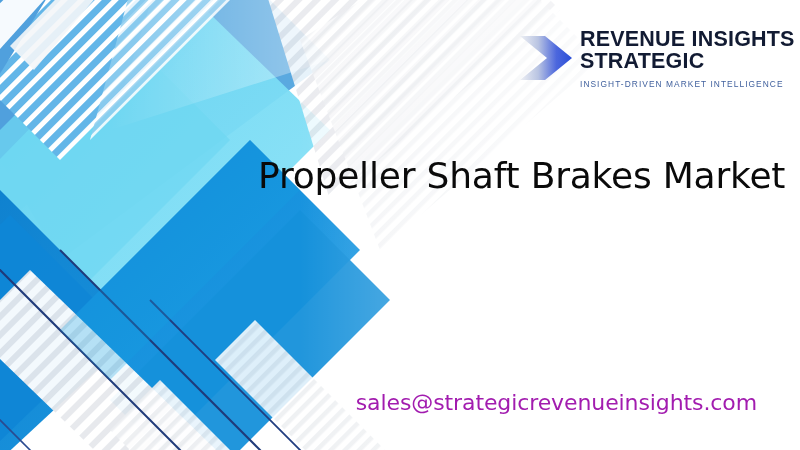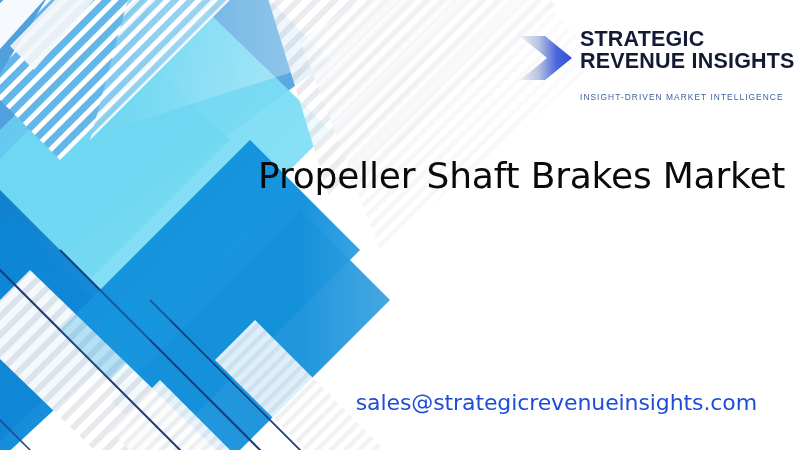--- a/index.html
+++ b/index.html
@@ -47,21 +47,21 @@
   
   .email {
     position: absolute;
     left: 0px;
     top: 390px;
     width: 757px;
     text-align: right;
     font-family: "DejaVu Sans", sans-serif;
     font-size: 22px;
     font-weight: 400;
-    color: #1d4ed8;
+    color: #a21caf;
     letter-spacing: -0.1px;
     white-space: nowrap;
   }
 
   
   .logo {
     position: absolute;
     left: 518px;
     top: 28px;
     width: 240px;
@@ -83,21 +83,21 @@
   .logo-line {
     font-family: "Liberation Sans", sans-serif;
     font-weight: bold;
     font-size: 21.5px;
     line-height: 22px;
     color: #121b33;
     letter-spacing: 0.2px;
     white-space: nowrap;
   }
   .logo-tagline {
-    margin-top: 20px;
+    margin-top: 7px;
     font-family: "Liberation Sans", sans-serif;
     font-size: 8.4px;
     font-weight: normal;
     letter-spacing: 1.05px;
     color: #41619e;
     white-space: nowrap;
   }
 </style>
 </head>
 <body>
@@ -208,22 +208,22 @@
             <stop offset="0%" stop-color="#eef0f4"></stop>
             <stop offset="35%" stop-color="#b9c4e2"></stop>
             <stop offset="70%" stop-color="#4c67dd"></stop>
             <stop offset="100%" stop-color="#2b4fd8"></stop>
           </linearGradient>
         </defs>
         <path d="M2 3 L27 3 L54 25 L27 47 L2 47 L29 25 Z" fill="url(#chevGrad)"></path>
       </svg>
     </div>
     <div class="logo-text">
+      <div class="logo-line">REVENUE INSIGHTS</div>
       <div class="logo-line">STRATEGIC</div>
-      <div class="logo-line">REVENUE INSIGHTS</div>
       <div class="logo-tagline">INSIGHT-DRIVEN MARKET INTELLIGENCE</div>
     </div>
   </div>
 
   <div class="title">Propeller Shaft Brakes Market</div>
 
   <div class="email">sales@strategicrevenueinsights.com</div>
 
 </div>
 

